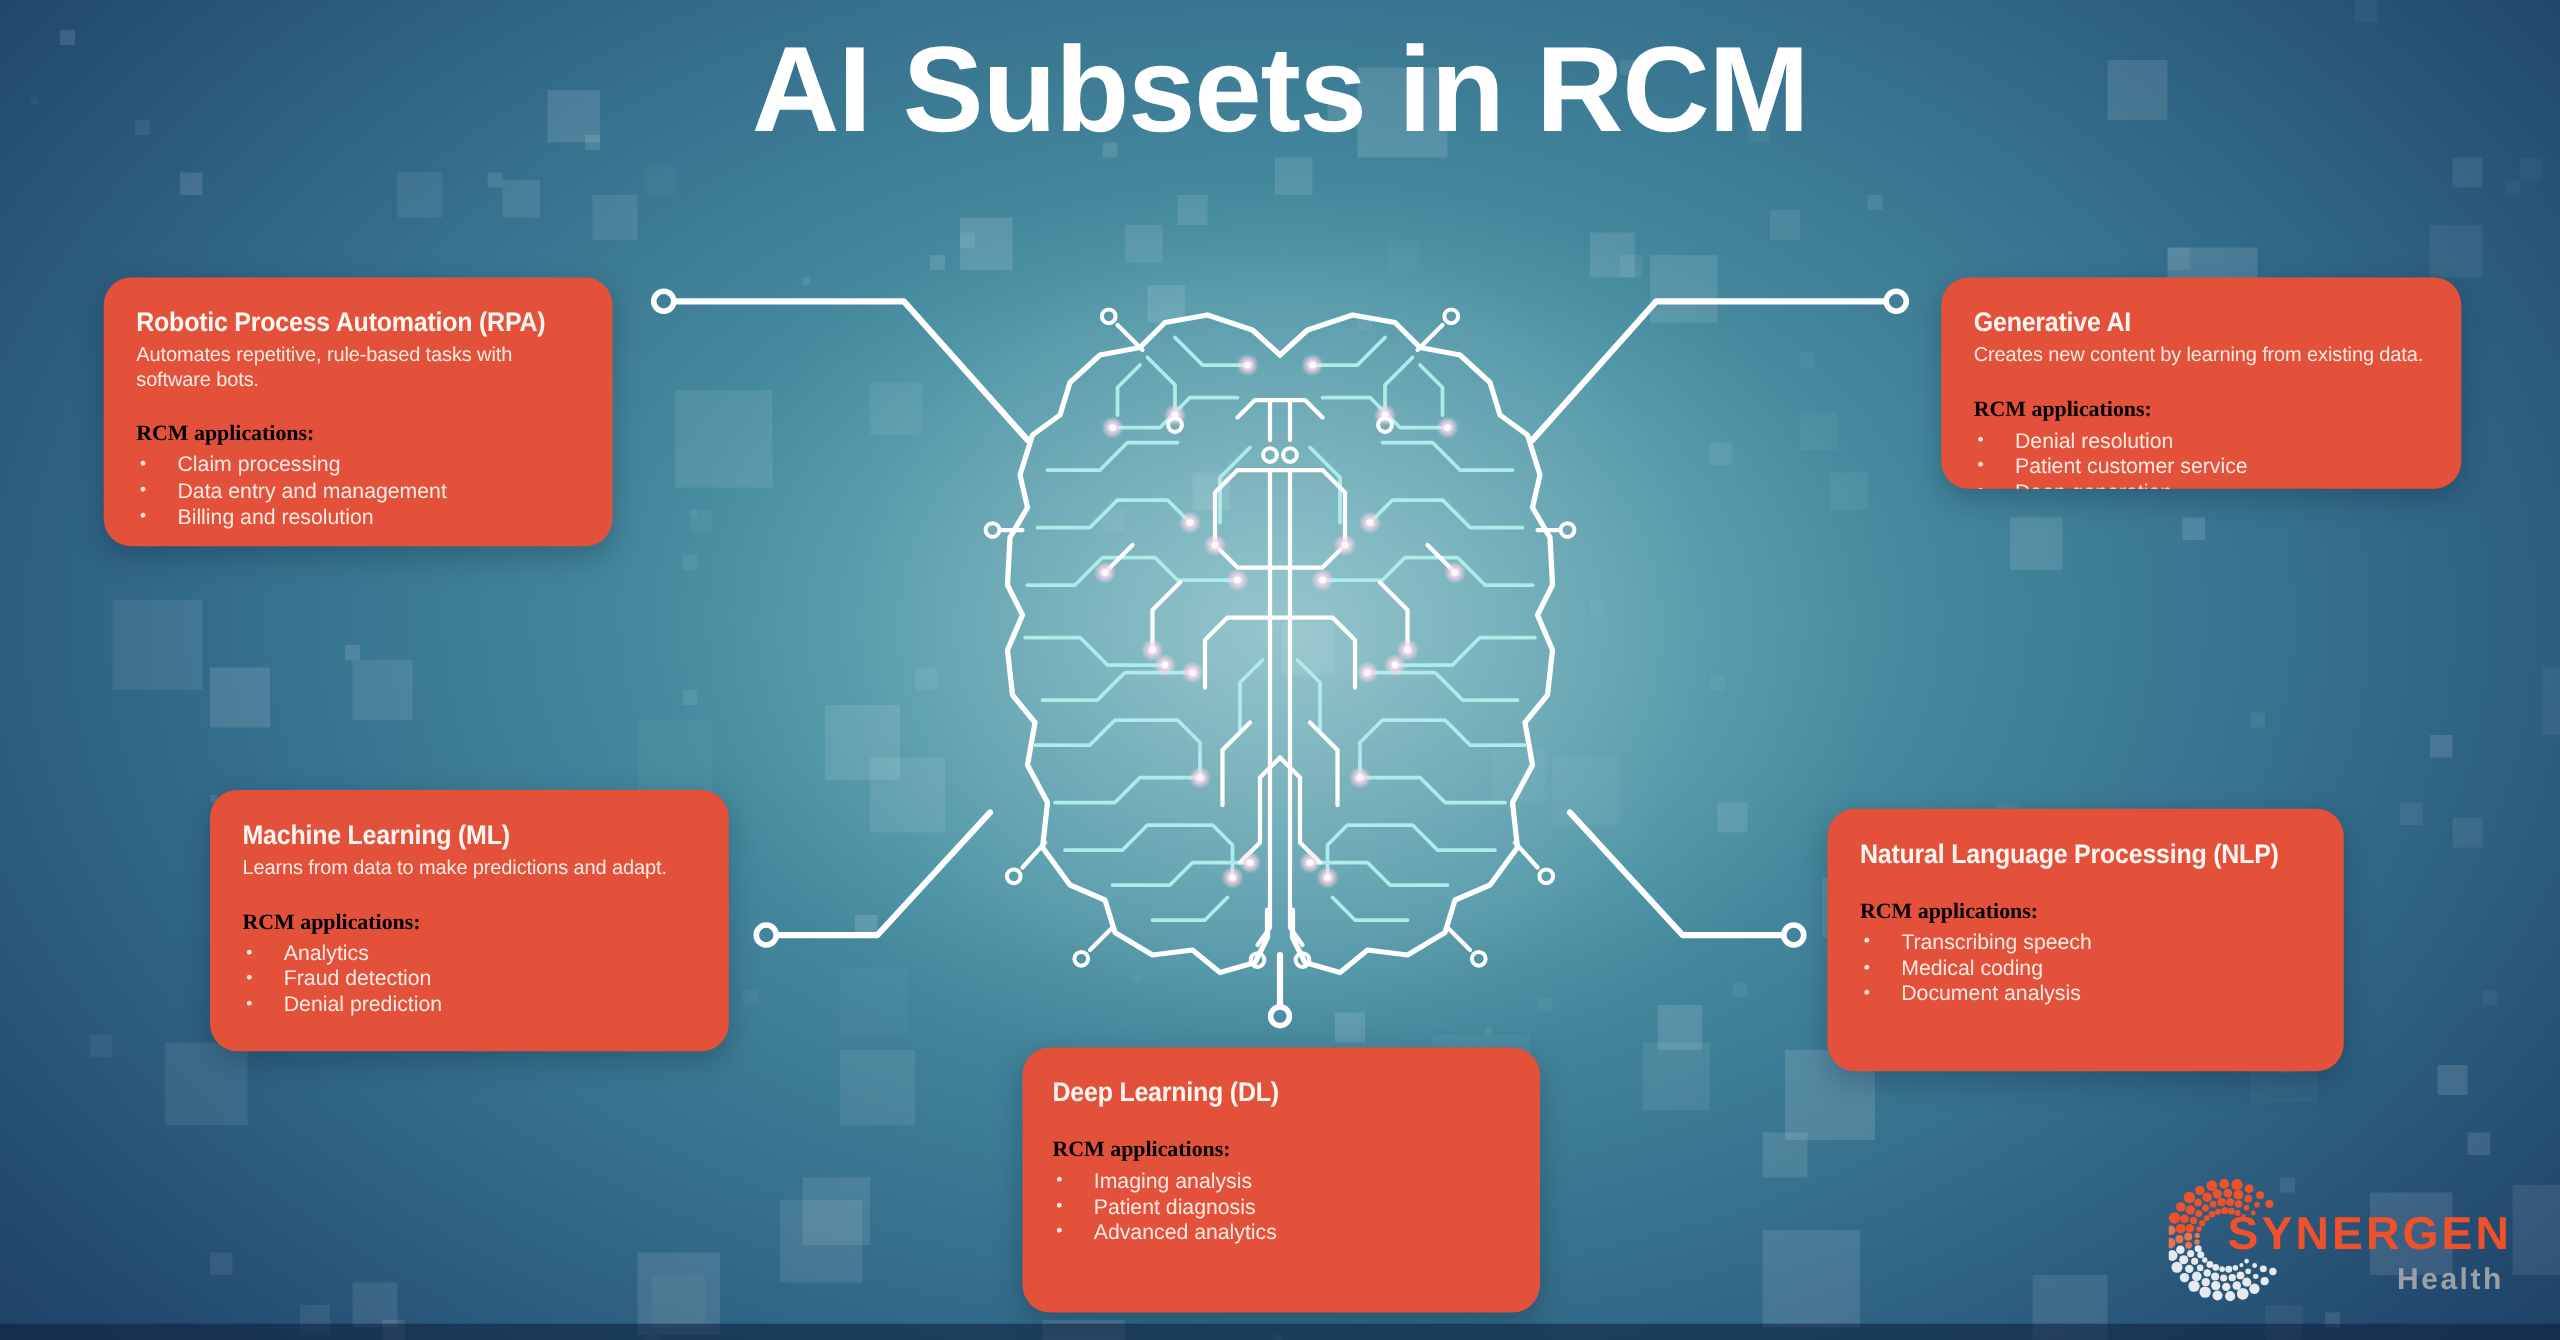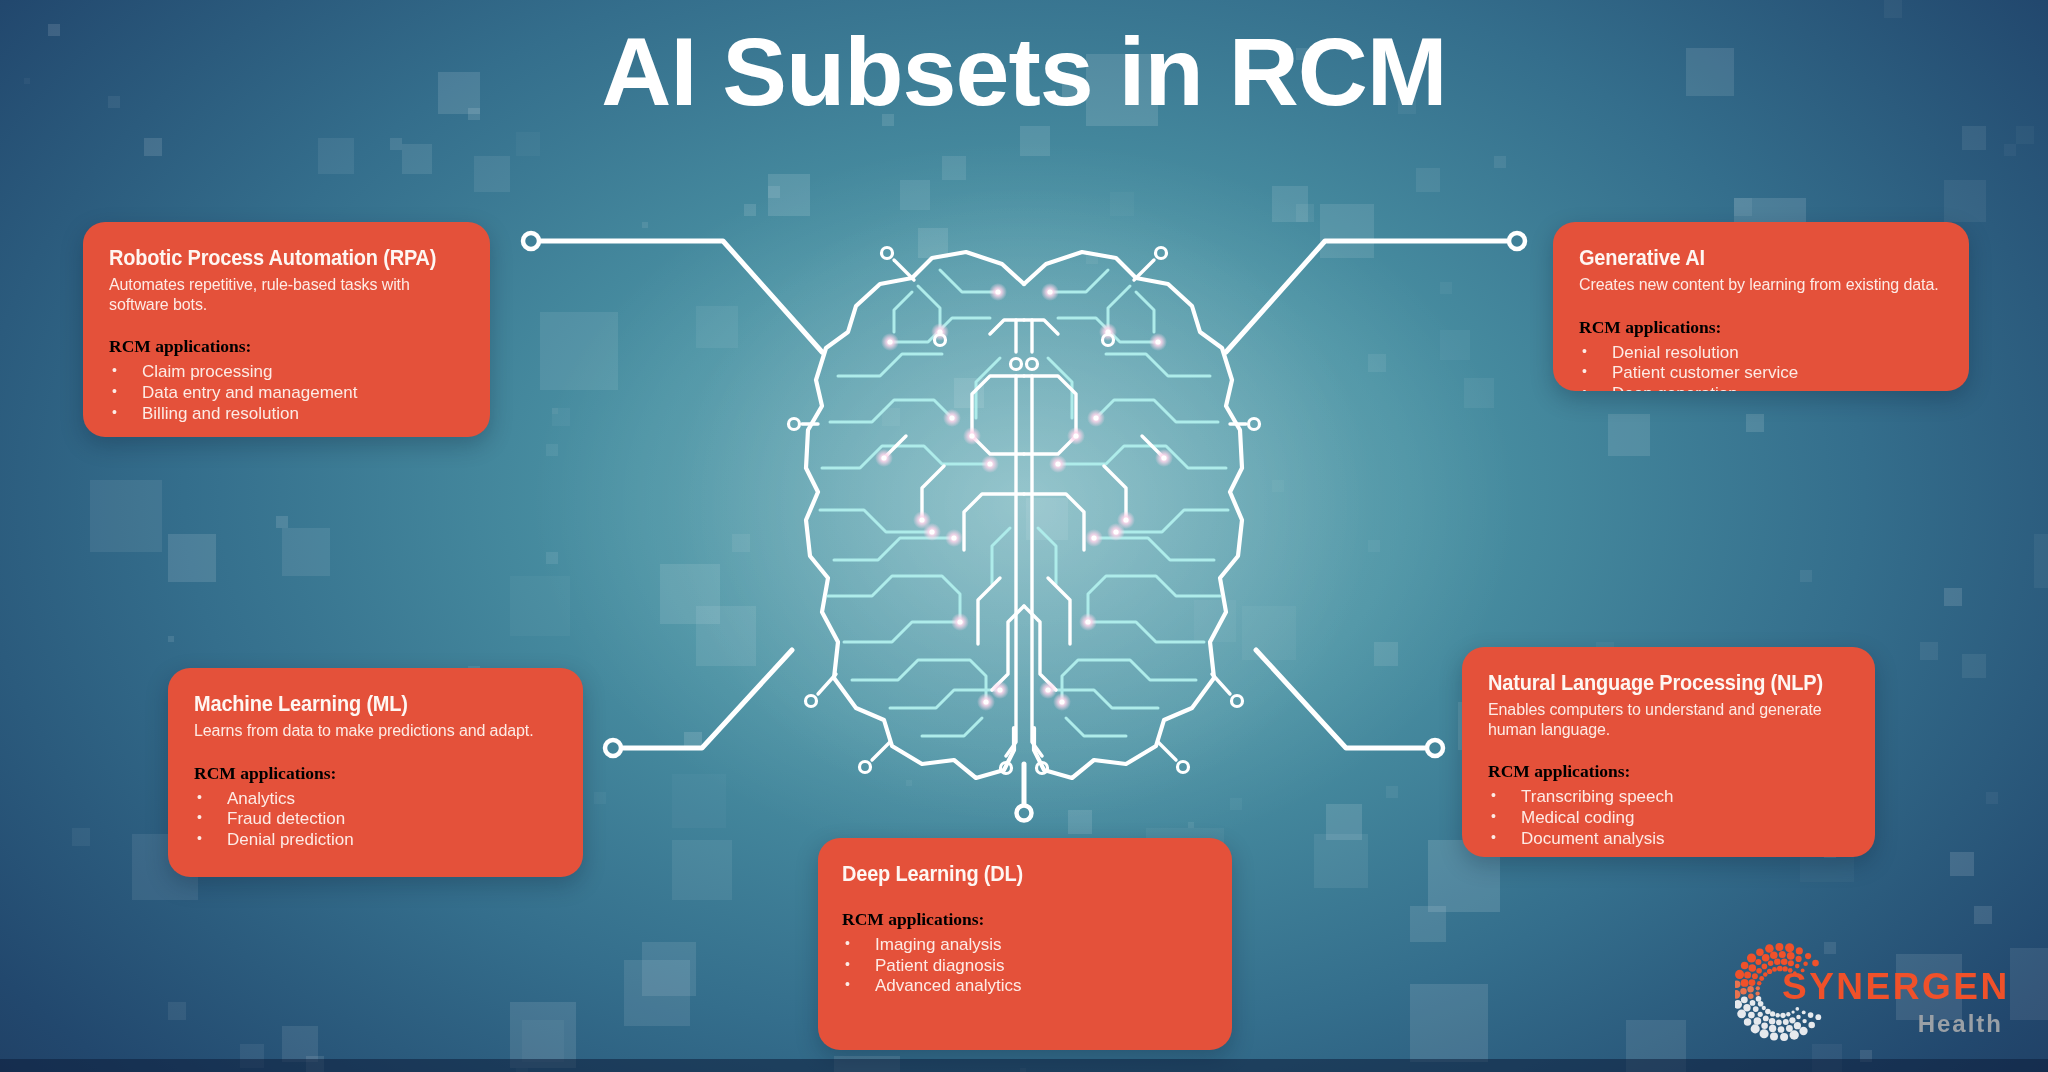--- a/index.html
+++ b/index.html
@@ -34,21 +34,21 @@
     margin-top:4px;font-size:16px;line-height:1.22;letter-spacing:-0.1px;
     color:rgba(255,246,242,0.93);
   }
   .apps-label{margin-top:22px;font-size:17.5px;font-weight:bold;color:#000000;font-family:Liberation Serif, serif;}
   .apps-list{margin:5px 0 0 0;padding:0;list-style:none;}
   .apps-list li{display:flex;font-size:17px;line-height:1.22;color:rgba(255,246,242,0.93);}
   .apps-list .bullet{width:30px;flex:0 0 30px;padding-left:3px;font-size:14px;}
   
   #card-rpa{left:83px;top:222px;width:407px;height:215px;}
   #card-gen{left:1553px;top:222px;width:416px;height:169px;}
-  #card-ml {left:168px;top:668px;width:415px;height:209px;}
+  #card-ml {left:168px;top:632px;width:415px;height:209px;}
   #card-nlp{left:1462px;top:647px;width:413px;height:210px;}
   #card-dl {left:818px;top:838px;width:414px;height:212px;padding-left:24px;}
   
   .outline{stroke:#ffffff;stroke-width:4.2;fill:none;stroke-linecap:round;stroke-linejoin:round;}
   .wt{stroke:#ffffff;stroke-width:3.4;fill:none;stroke-linecap:round;stroke-linejoin:round;}
   .ct{stroke:#aeecea;stroke-width:3;fill:none;stroke-linecap:round;stroke-linejoin:round;}
   .conn{stroke:#ffffff;stroke-width:5;fill:none;stroke-linecap:round;stroke-linejoin:round;}
   .ring{fill:none;stroke:#ffffff;stroke-width:3.2;}
   .bigring{fill:none;stroke:#ffffff;stroke-width:4.5;}
   
@@ -394,21 +394,20 @@
         </li>
         <li>
           <span class="bullet">•</span>
           <span>Denial prediction</span>
         </li>
       </ul>
   </div>
 
   <div class="card" id="card-nlp">
     <span class="card-title">Natural Language Processing (NLP)</span>
-    <div class="card-desc">Enables computers to understand and generate human language.</div>
     <div class="apps-label">RCM applications:</div>
     <ul class="apps-list">
         <li>
           <span class="bullet">•</span>
           <span>Transcribing speech</span>
         </li>
         <li>
           <span class="bullet">•</span>
           <span>Medical coding</span>
         </li>

